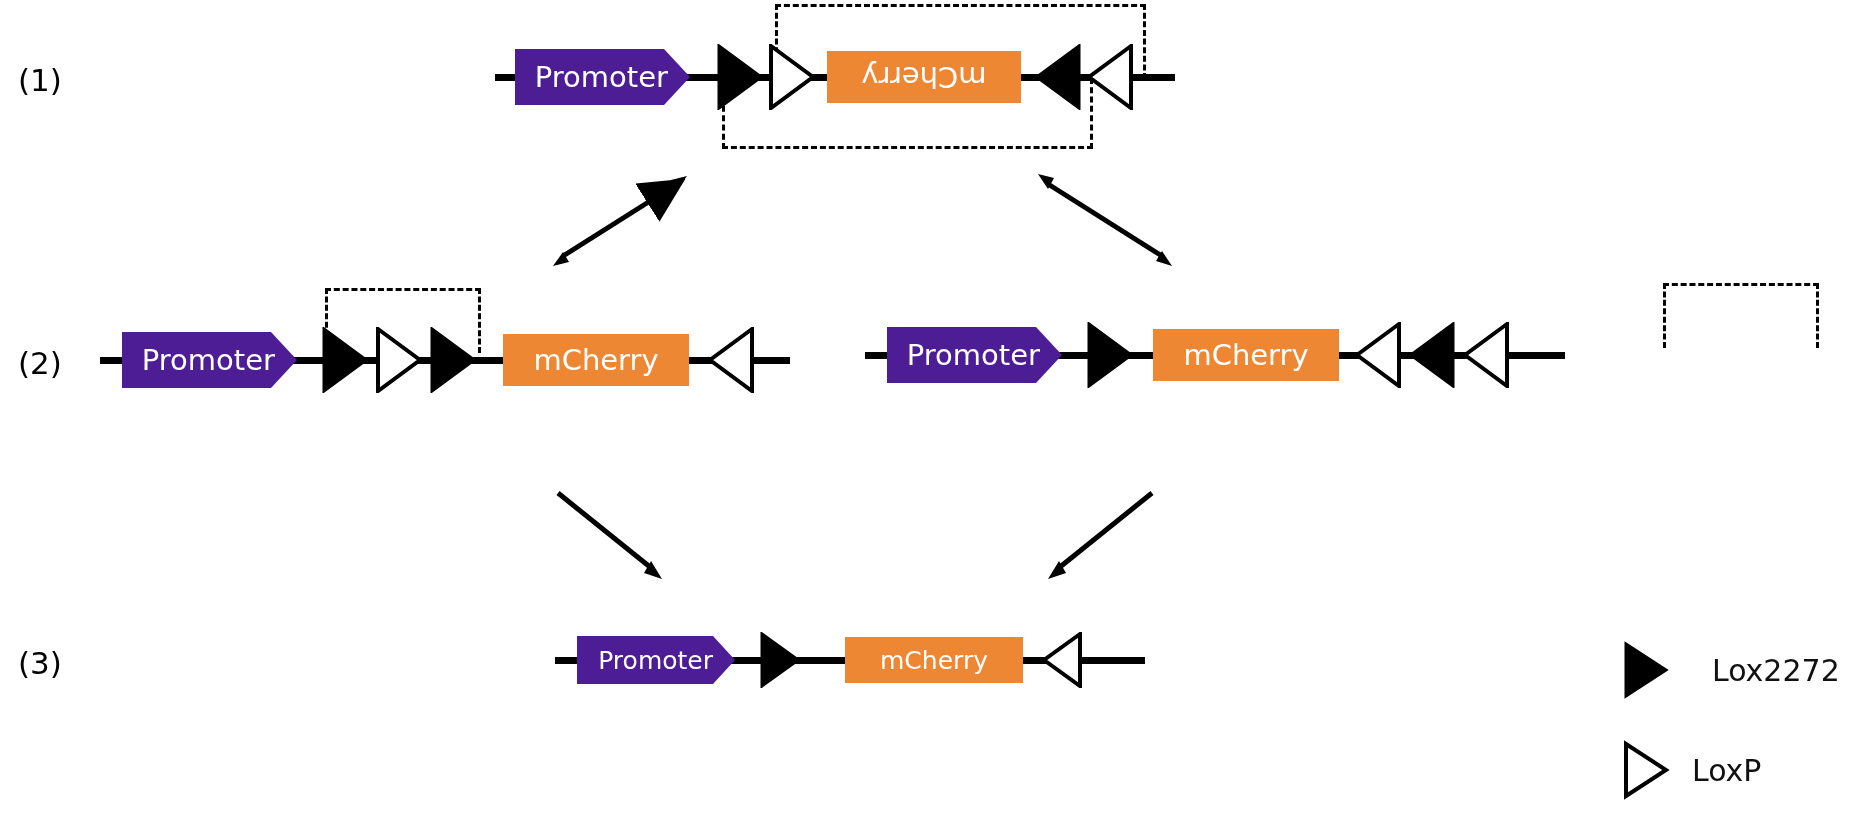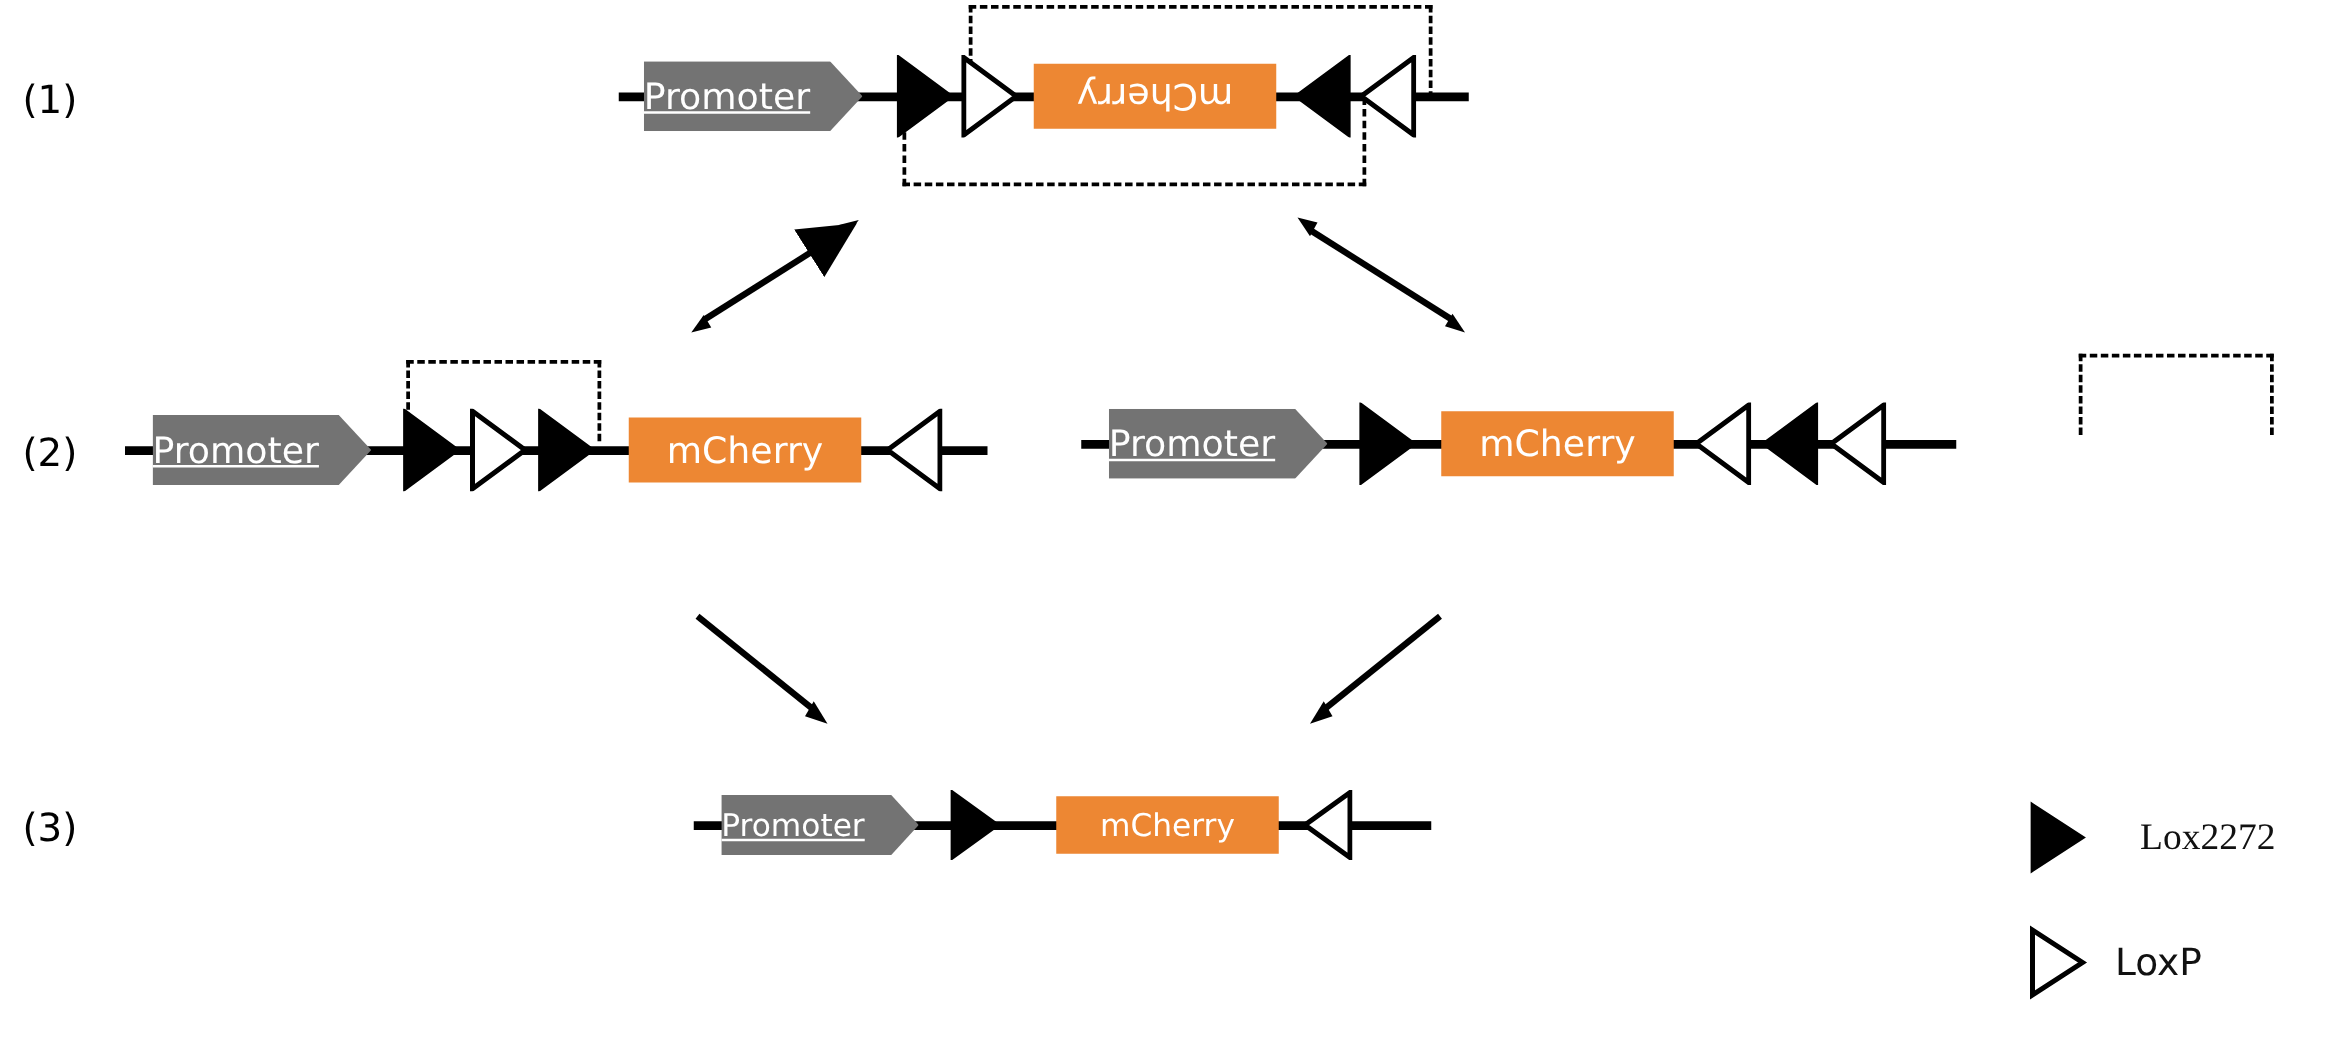--- a/index.html
+++ b/index.html
@@ -11,25 +11,25 @@
   
   .row-label{position:absolute;font-size:31px;color:#000;letter-spacing:0px;}
 
   
   .construct{position:absolute;height:70px;}
 
   
   .backbone{position:absolute;top:50%;left:0;height:7px;margin-top:-3.5px;background:#000;}
 
   
-  .promoter{position:absolute;top:50%;height:56px;margin-top:-28px;background:#737373;
-            display:flex;align-items:center;justify-content:flex-start;
+  .promoter{position:absolute;top:50%;height:56px;margin-top:-28px;background:#4c1d95;
+            display:flex;align-items:center;justify-content:flex-end;
             color:#fff;font-size:29px;
             clip-path:polygon(0 0, calc(100% - 26px) 0, 100% 50%, calc(100% - 26px) 100%, 0 100%);
-            padding-right:22px;box-sizing:border-box;text-decoration:underline;}
+            padding-right:22px;box-sizing:border-box;}
   .promoter.small{height:48px;margin-top:-24px;font-size:25px;
             clip-path:polygon(0 0, calc(100% - 22px) 0, 100% 50%, calc(100% - 22px) 100%, 0 100%);}
 
   
   .gene{position:absolute;top:50%;height:52px;margin-top:-26px;background:#ED8733;
         display:flex;align-items:center;justify-content:center;
         color:#fff;font-size:29px;}
   .gene.small{height:46px;margin-top:-23px;font-size:25px;}
   .gene.flipped{transform:rotate(180deg);}
   .loxsvg{position:absolute;top:50%;margin-top:-33px;}
@@ -194,21 +194,21 @@
       <polygon points="38,2 2,28 38,54" fill="#fff" stroke="#000" stroke-width="4"></polygon>
     </svg>
   </div>
 
   <div class="legend" style="left:1620px;top:640px;width:240px;height:160px;">
 
     <div class="legend-row" style="left:0;top:0;">
       <svg width="50" height="60" viewBox="0 0 50 60">
         <polygon points="6,4 46,30 6,56" fill="#000" stroke="#000" stroke-width="3"></polygon>
       </svg>
-      <span class="legend-label" style="margin-left:42px;font-family:Liberation Serif, serif;">Lox2272</span>
+      <span class="legend-label" style="margin-left:42px;">Lox2272</span>
     </div>
 
     <div class="legend-row" style="left:0;top:100px;">
       <svg width="50" height="60" viewBox="0 0 50 60">
         <polygon points="6,4 46,30 6,56" fill="#fff" stroke="#000" stroke-width="4"></polygon>
       </svg>
       <span class="legend-label" style="margin-left:22px;">LoxP</span>
     </div>
   </div>
 

